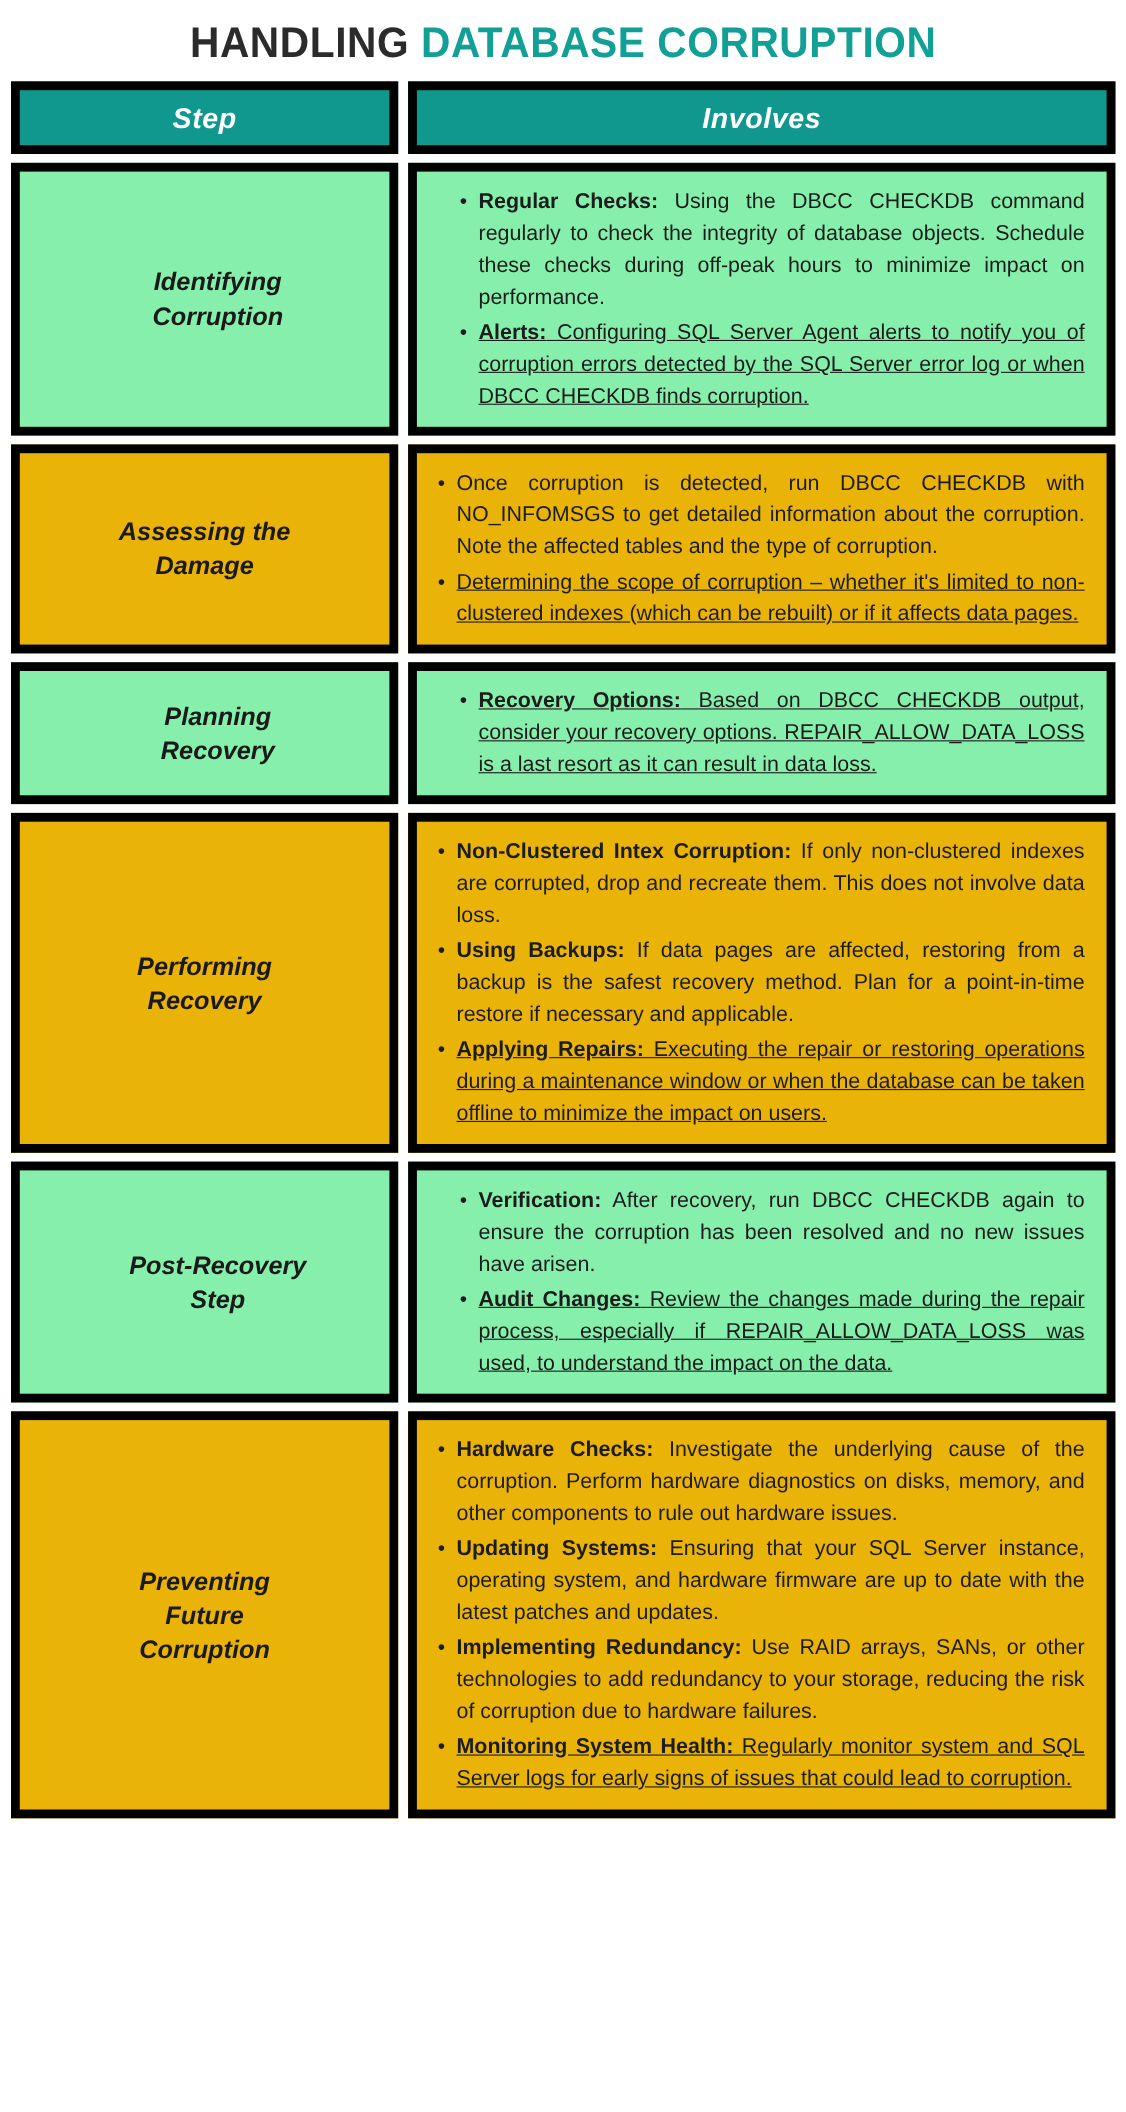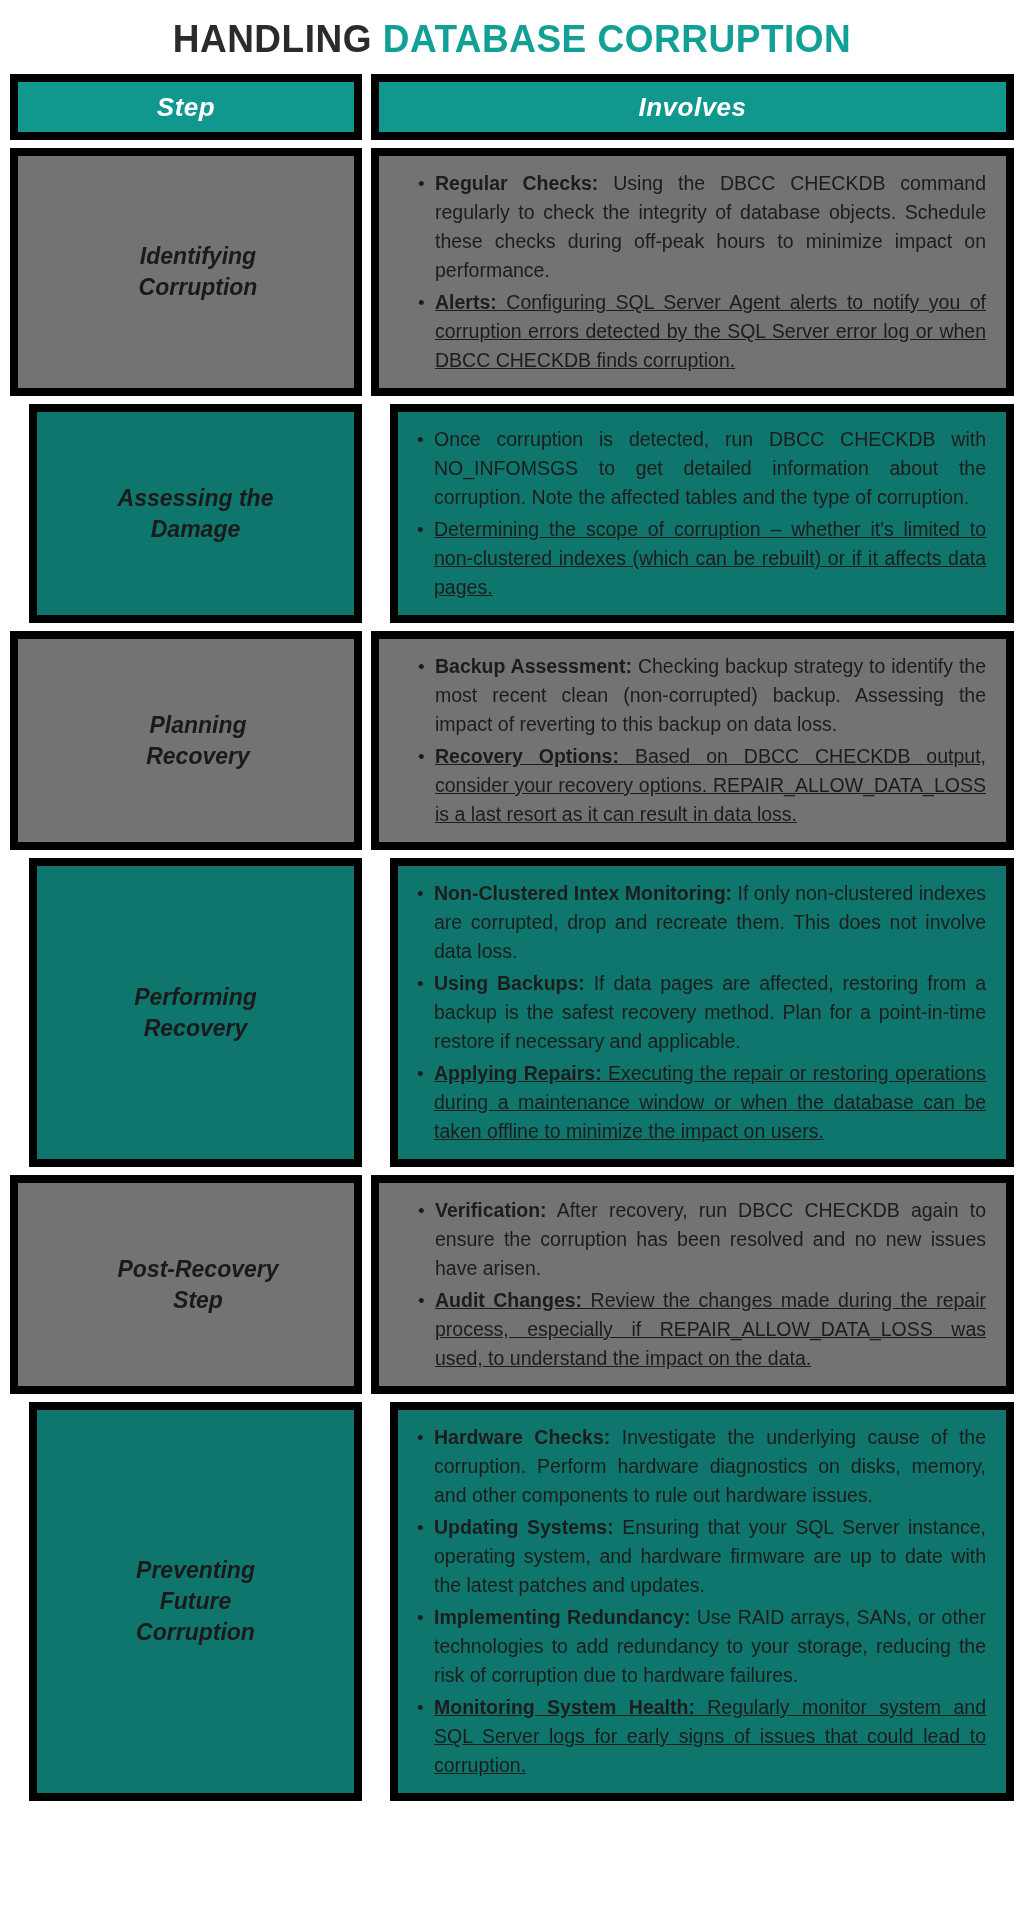--- a/index.html
+++ b/index.html
@@ -58,22 +58,22 @@
     font-style:italic;
     font-size:23px;
     line-height:31px;
     color:#1a1a1a;
     white-space:pre-line;
     padding:10px 8px;
   }
   .inv-cell{
     padding:13px 20px 13px 12px;
   }
-  .row-light{ background:#737373;padding-left:32px; }
-  .row-dark{ background:#0f766e;margin-left:19px; }
+  .row-light{ background:#86efac;padding-left:32px; }
+  .row-dark{ background:#eab308; }
 
   ul.bullets{
     margin:0;
     padding:0 0 0 24px;
     list-style:none;
   }
   ul.bullets li{
     position:relative;
     font-size:19.5px;
     line-height:29px;
@@ -115,29 +115,28 @@
       <div class="cell inv-cell row-dark">
         <ul class="bullets">
           <li><span>Once corruption is detected, run DBCC CHECKDB with NO_INFOMSGS to get detailed information about the corruption. Note the affected tables and the type of corruption.</span></li>
           <li><span>Determining the scope of corruption – whether it's limited to non-clustered indexes (which can be rebuilt) or if it affects data pages.</span></li>
         </ul>
       </div>
       <div class="cell step-cell row-light">Planning
 Recovery</div>
       <div class="cell inv-cell row-light">
         <ul class="bullets">
-          <li><span class="lead">Backup Assessment:</span><span> Checking backup strategy to identify the most recent clean (non-corrupted) backup. Assessing the impact of reverting to this backup on data loss.</span></li>
           <li><span class="lead">Recovery Options:</span><span> Based on DBCC CHECKDB output, consider your recovery options. REPAIR_ALLOW_DATA_LOSS is a last resort as it can result in data loss.</span></li>
         </ul>
       </div>
       <div class="cell step-cell row-dark">Performing
 Recovery</div>
       <div class="cell inv-cell row-dark">
         <ul class="bullets">
-          <li><span class="lead">Non-Clustered Intex Monitoring:</span><span> If only non-clustered indexes are corrupted, drop and recreate them. This does not involve data loss.</span></li>
+          <li><span class="lead">Non-Clustered Intex Corruption:</span><span> If only non-clustered indexes are corrupted, drop and recreate them. This does not involve data loss.</span></li>
           <li><span class="lead">Using Backups:</span><span> If data pages are affected, restoring from a backup is the safest recovery method. Plan for a point-in-time restore if necessary and applicable.</span></li>
           <li><span class="lead">Applying Repairs:</span><span> Executing the repair or restoring operations during a maintenance window or when the database can be taken offline to minimize the impact on users.</span></li>
         </ul>
       </div>
       <div class="cell step-cell row-light">Post-Recovery
 Step</div>
       <div class="cell inv-cell row-light">
         <ul class="bullets">
           <li><span class="lead">Verification:</span><span> After recovery, run DBCC CHECKDB again to ensure the corruption has been resolved and no new issues have arisen.</span></li>
           <li><span class="lead">Audit Changes:</span><span> Review the changes made during the repair process, especially if REPAIR_ALLOW_DATA_LOSS was used, to understand the impact on the data.</span></li>

